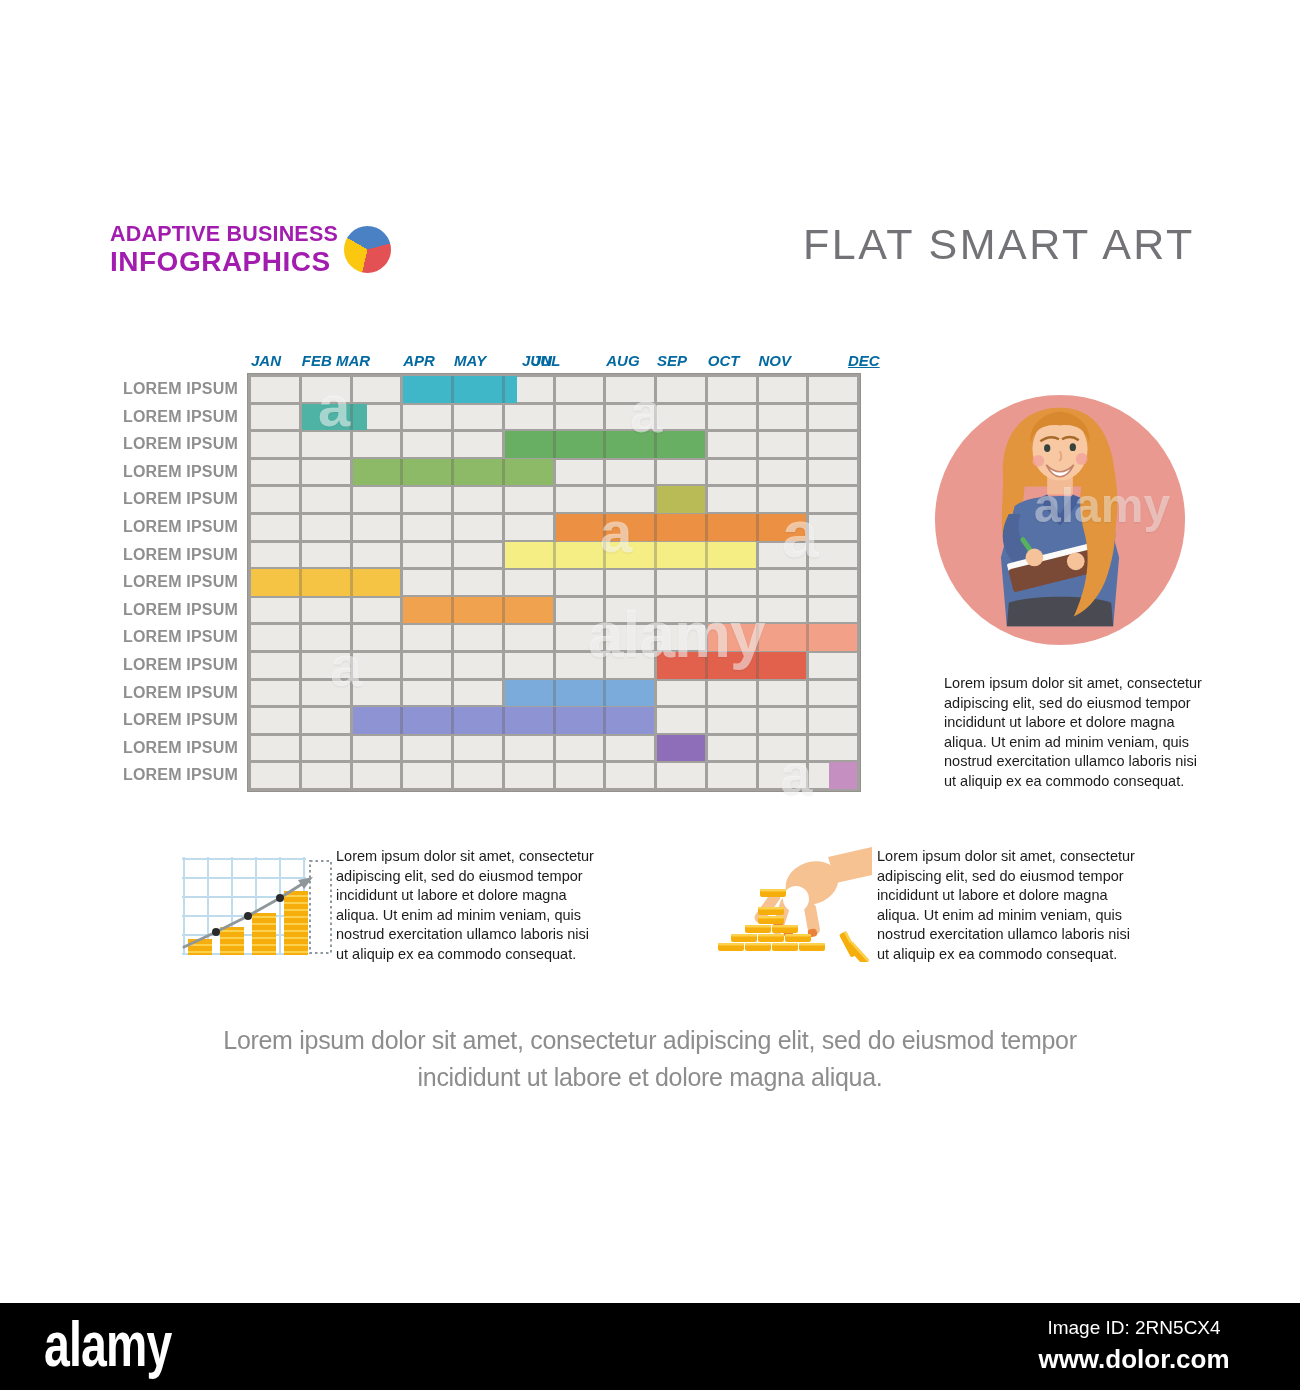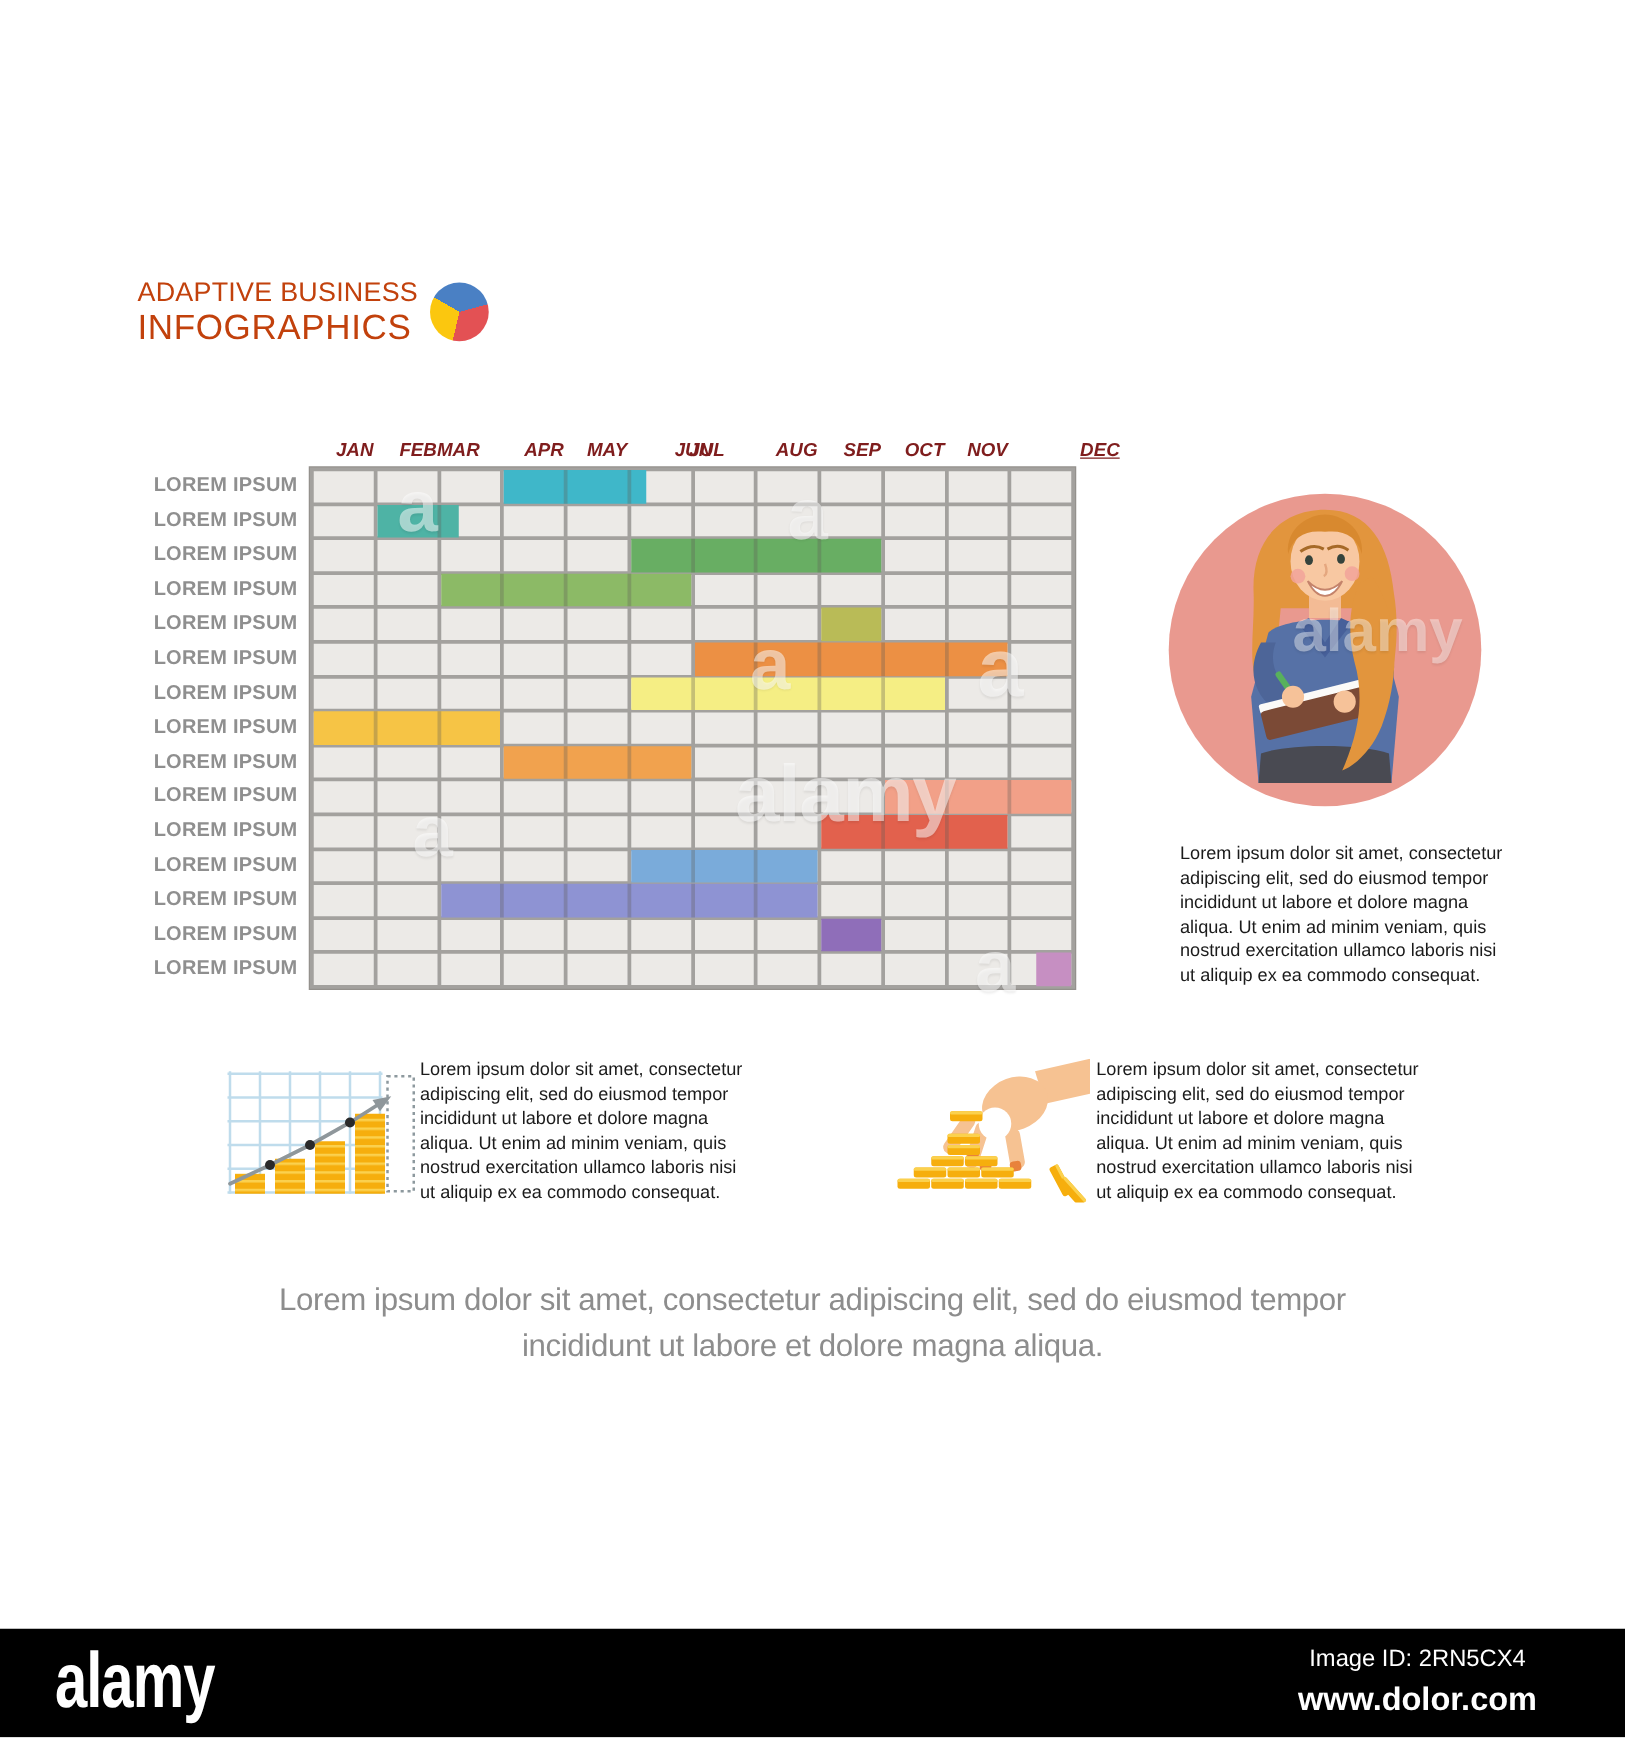--- a/index.html
+++ b/index.html
@@ -1,29 +1,29 @@
 <!DOCTYPE html>
 <html><head>
 <meta charset="utf-8">
 <style>
   html,body{margin:0;padding:0;background:#fff;}
   #page{position:relative;width:1300px;height:1390px;background:#ffffff;overflow:hidden;
         font-family:"Liberation Sans",sans-serif;}
   
-  #logo-text{position:absolute;left:110px;top:222px;color:#c2410c;font-weight:400;}
+  #logo-text{position:absolute;left:110px;top:222px;color:#a21caf;font-weight:700;}
   #logo-line1{font-size:21.5px;line-height:25px;letter-spacing:.2px;}
   #logo-line2{font-size:28px;line-height:29px;letter-spacing:.5px;}
   #logo-pie{position:absolute;left:344px;top:226px;width:47px;height:47px;border-radius:50%;
             background:conic-gradient(from -60deg,#4a80c4 0 135deg,#e35154 135deg 253deg,#fbc70f 253deg 360deg);}
   #main-title{position:absolute;left:803px;top:220px;font-size:43px;font-weight:400;
               color:#737377;letter-spacing:2.5px;white-space:nowrap;}
   
   #gantt{position:absolute;left:110px;top:352px;width:760px;height:445px;}
-  .gmonth{position:absolute;top:0;height:20px;text-align:right;font-style:italic;font-weight:700;
-          font-size:15px;color:#7f1d1d;}
+  .gmonth{position:absolute;top:0;height:20px;text-align:left;font-style:italic;font-weight:700;
+          font-size:15px;color:#0369a1;}
   #gantt-grid{position:absolute;left:138px;top:22px;width:612px;height:417px;background:#a3a19e;
               box-shadow:0 0 0 1px #94918d;display:grid;grid-template-columns:repeat(12,1fr);
               grid-template-rows:repeat(15,1fr);gap:3px;padding:3px;box-sizing:border-box;}
   .gcell{background:#eceae7;}
   #gantt-bars{position:absolute;left:138px;top:22px;width:612px;height:417px;pointer-events:none;}
   .gbar{position:absolute;}
   .gdiv{position:absolute;top:0;bottom:0;width:3px;background:rgba(95,92,88,.32);}
   .glabel{position:absolute;left:0;width:128px;text-align:right;font-weight:700;font-size:16px;
           color:#8f8f8f;letter-spacing:.2px;white-space:nowrap;}
   
@@ -55,20 +55,21 @@
 </head>
 <body>
 
 <div id="page">
 
   <div id="logo-text">
     <div id="logo-line1">ADAPTIVE BUSINESS</div>
     <div id="logo-line2">INFOGRAPHICS</div>
   </div>
   <div id="logo-pie"></div>
+  <div id="main-title">FLAT SMART ART</div>
 
   <div id="gantt">
     <div>
         <div class="gmonth" style="left: 141px; width: 47.75px;">JAN</div>
         <div class="gmonth" style="left: 191.75px; width: 47.75px;">FEB</div>
         <div class="gmonth" style="left: 226px; width: 47.75px;">MAR</div>
         <div class="gmonth" style="left: 293.25px; width: 47.75px;">APR</div>
         <div class="gmonth" style="left: 344px; width: 47.75px;">MAY</div>
         <div class="gmonth" style="left: 412px; width: 47.75px;">JUN</div>
         <div class="gmonth" style="left: 422px; width: 47.75px;">JUL</div>

